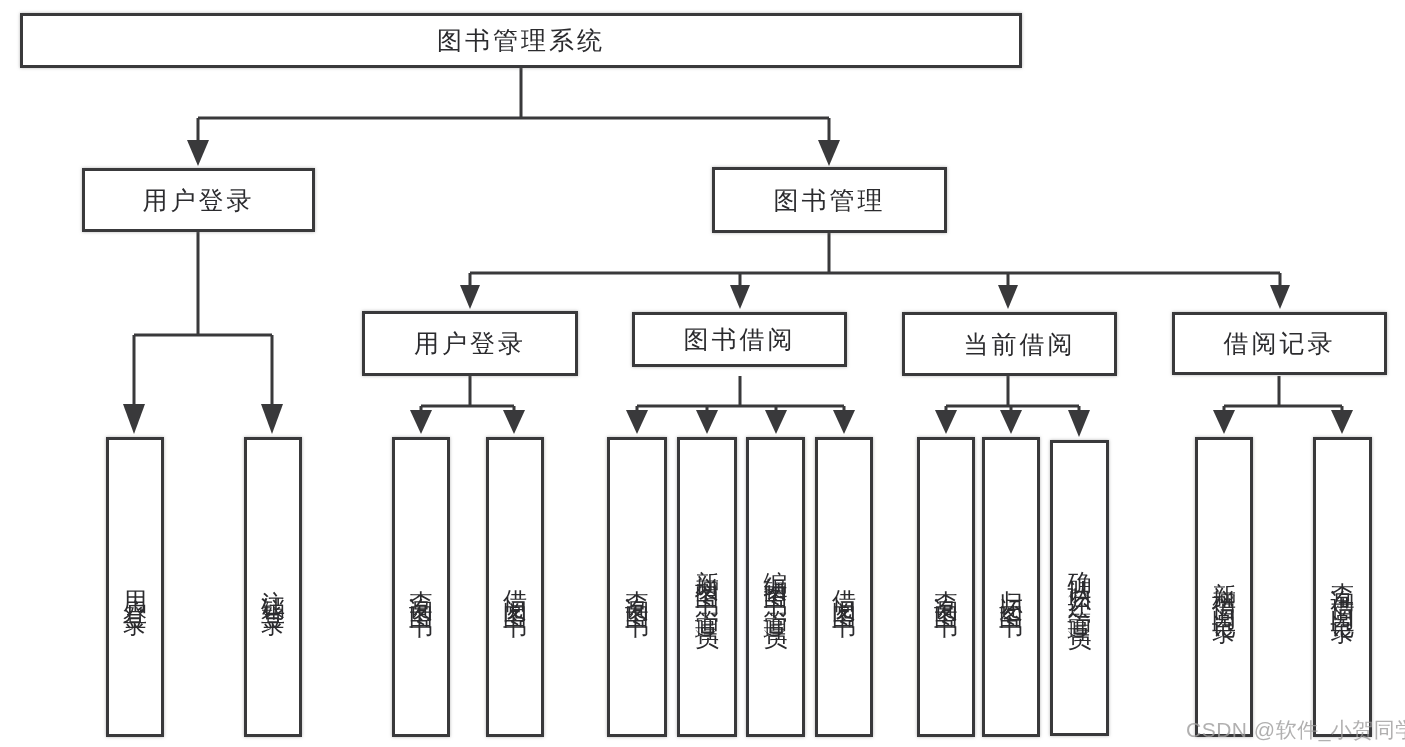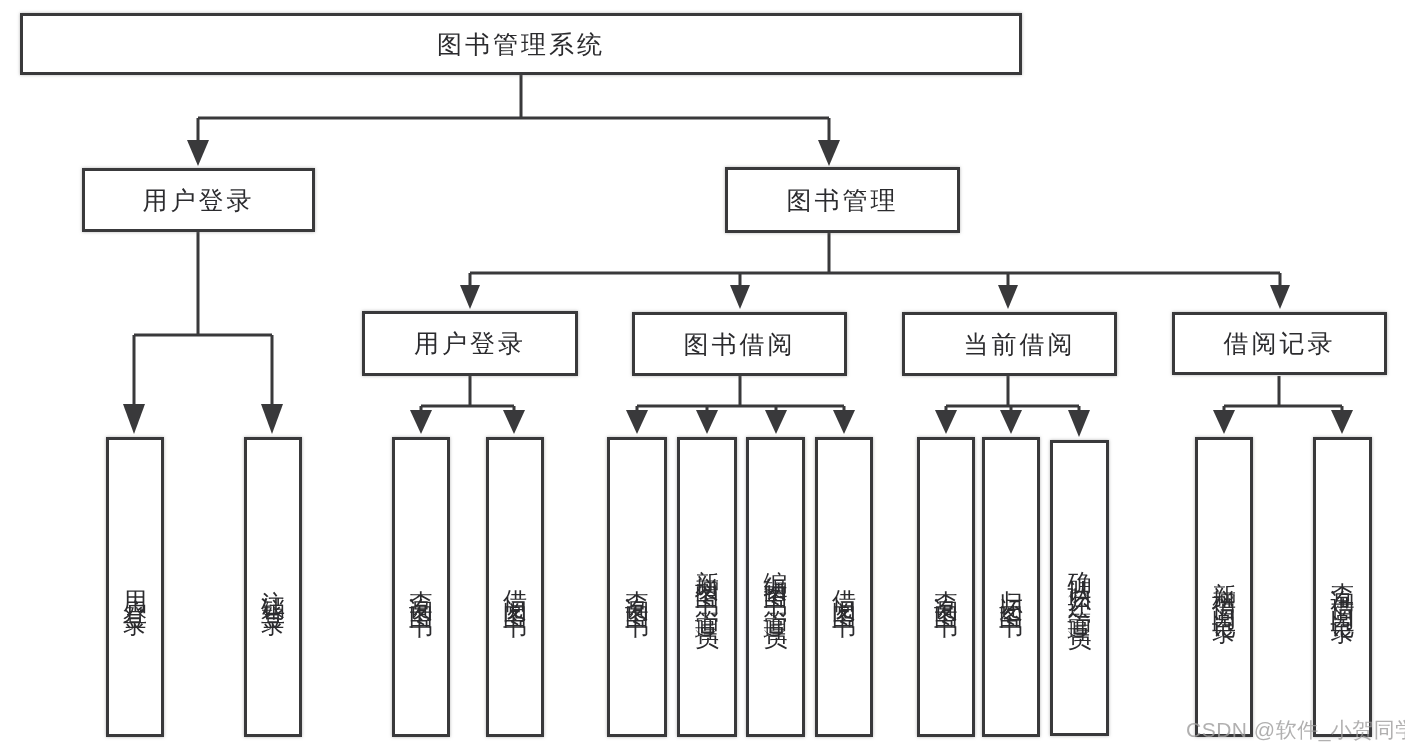--- a/index.html
+++ b/index.html
@@ -68,27 +68,27 @@
       <polygon fill="#39393b" stroke="none" points="1000,410 1022,410 1011,434"></polygon>
       <polygon fill="#39393b" stroke="none" points="1068,410 1090,410 1079,437"></polygon>
     </g>
     <g>
       <path d="M1279 376 V406 M1224 406 H1342 M1224 406 V412 M1342 406 V412"></path>
       <polygon fill="#39393b" stroke="none" points="1213,410 1235,410 1224,434"></polygon>
       <polygon fill="#39393b" stroke="none" points="1331,410 1353,410 1342,434"></polygon>
     </g>
   </svg>
 
-  <div class="node hbox" style="left:20px; top:13px; width:1002px; height:62px;">图书管理系统</div>
+  <div class="node hbox" style="left:20px; top:13px; width:1002px; height:55px;">图书管理系统</div>
 
   <div class="node hbox" style="left:82px; top:168px; width:233px; height:64px;">用户登录</div>
-  <div class="node hbox" style="left:712px; top:167px; width:235px; height:66px;margin-left:13px;">图书管理</div>
+  <div class="node hbox" style="left:712px; top:167px; width:235px; height:66px;">图书管理</div>
 
   <div class="node hbox" style="left:362px; top:311px; width:216px; height:65px;">用户登录</div>
-  <div class="node hbox" style="left:632px; top:312px; width:215px; height:64px;">图书借阅</div>
+  <div class="node hbox" style="left:632px; top:312px; width:215px; height:55px;">图书借阅</div>
   <div class="node hbox" style="left:902px; top:312px; width:215px; height:64px;padding-left:20px;">当前借阅</div>
   <div class="node hbox" style="left:1172px; top:312px; width:215px; height:63px;">借阅记录</div>
 
   <div class="node vbox" style="left:106px; top:437px; width:58px; height:300px;">用户登录</div>
   <div class="node vbox" style="left:244px; top:437px; width:58px; height:300px;">注销登录</div>
 
   <div class="node vbox" style="left:392px; top:437px; width:58px; height:300px;">查询图书</div>
   <div class="node vbox" style="left:486px; top:437px; width:58px; height:300px;">借阅图书</div>
 
   <div class="node vbox" style="left:607px; top:437px; width:60px; height:300px;">查询图书</div>

